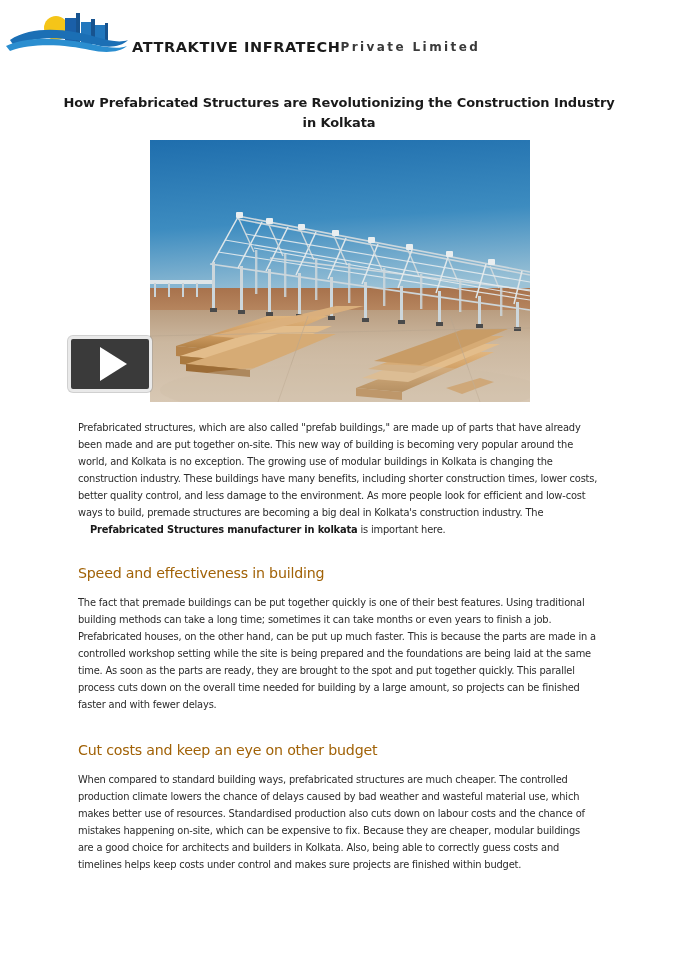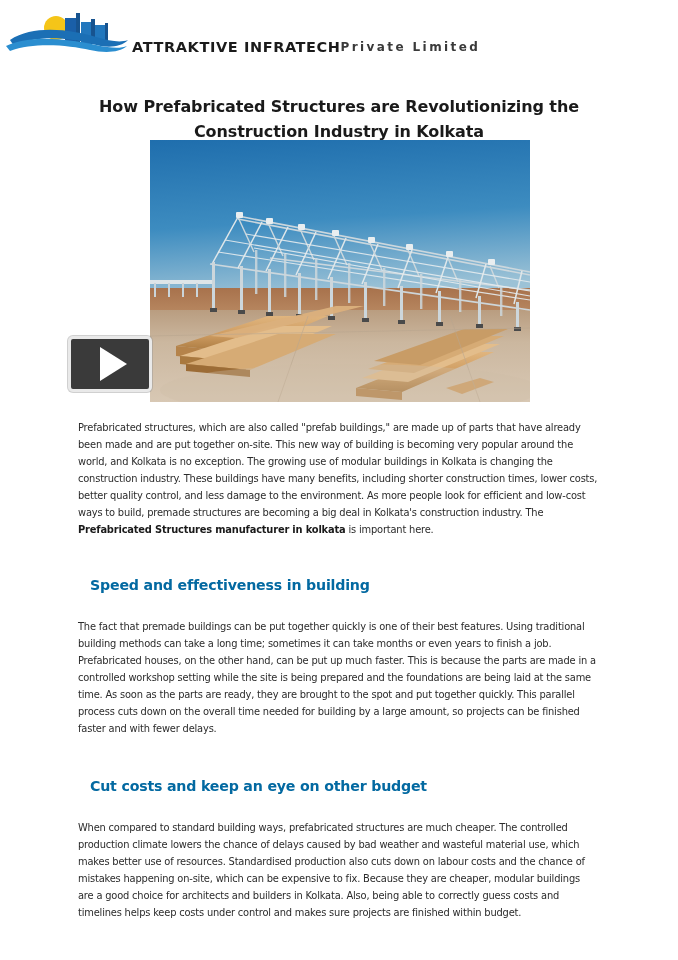--- a/index.html
+++ b/index.html
@@ -29,21 +29,21 @@
     font-weight:700;font-size:12px;letter-spacing:2.4px;
     color:#3a3a3a;margin-top:3px;
   }
 
   
   .title{
     position:absolute;left:60px;top:84px;width:558px;
     text-align:center;
     font-family:"DejaVu Sans", sans-serif;
     font-weight:700;
-    font-size:16px;
+    font-size:13px;
     line-height:1.55;
     color:#1a1a1a;
     letter-spacing:-0.1px;
   }
 
   
   .hero{
     position:absolute;left:150px;top:140px;width:380px;height:262px;
     overflow:hidden;background:#2e78b0;
   }
@@ -73,28 +73,28 @@
   }
   p.body{
     margin:0 0 0 0;
     font-family:"DejaVu Sans", sans-serif;
     font-size:9.9px;
     line-height:1.71;
     color:#2b2b2b;
     text-align:left;
     letter-spacing:-0.18px;
   }
-  p.body b{font-weight:700;color:#1a1a1a;}
+  p.body b{font-weight:700;color:#1a1a1a;margin-left:12px;}
   h2.sec{
-    margin:12px;
-    font-family:"DejaVu Sans", sans-serif;
-    font-weight:700;
+    margin:0;
+    font-family:"DejaVu Sans", sans-serif;
+    font-weight:400;
     font-size:14.2px;
     line-height:1.3;
-    color:#0369a1;
+    color:#a16207;
     letter-spacing:-0.2px;
   }
   .gap-h{height:25px;}
   .gap-p{height:13px;}
   .gap-h2{height:27px;}
 </style>
 </head>
 <body>
 
 <div class="page">

